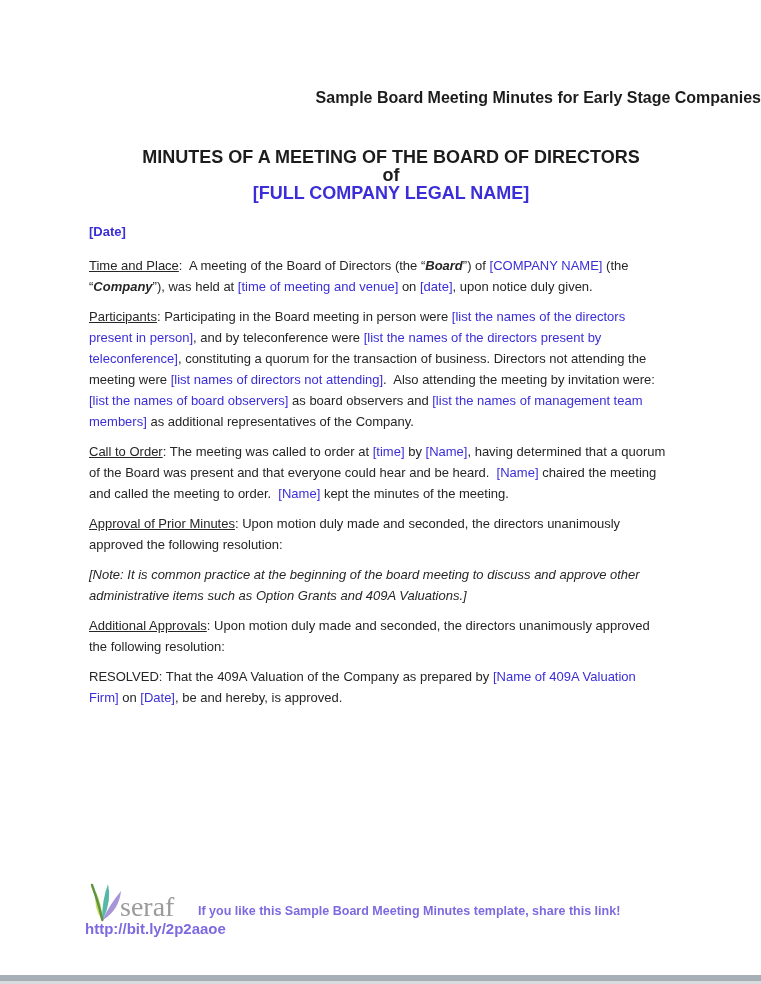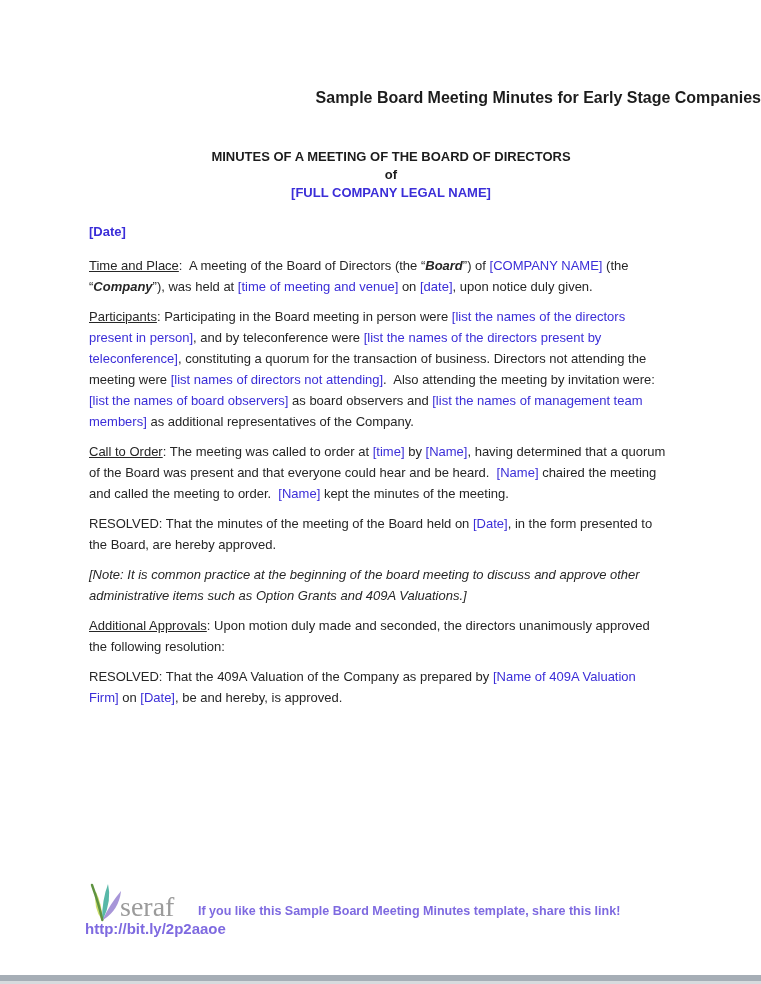--- a/index.html
+++ b/index.html
@@ -24,21 +24,21 @@
     margin: 0;
     padding-top: 88px;
     font-size: 16px;
     font-weight: bold;
     line-height: 20px;
     text-align: right;
     color: #1c1c1c;
   }
   .doc-header {
     margin-top: 40px;
-    font-size: 13px;
+    font-size: 18px;
     font-weight: bold;
     line-height: 18px;
     text-align: center;
     color: #1c1c1c;
     padding-left: 21px;
   }
   .doc-header .company-line { color: var(--placeholder-blue); }
   .doc-body {
     width: 580px;
     margin: 19px 0 0 89px;
@@ -113,21 +113,21 @@
     <div>MINUTES OF A MEETING OF THE BOARD OF DIRECTORS</div>
     <div>of</div>
     <div class="company-line">[FULL COMPANY LEGAL NAME]</div>
   </div>
 
   <div class="doc-body" id="doc-body">
       <p class="para date-para"><span class="seg-pb">[Date]</span></p>
       <p class="para"><span class="seg-hd">Time and Place</span><span>:  A meeting of the Board of Directors (the “</span><span class="seg-bi">Board</span><span>”) of </span><span class="seg-ph">[COMPANY NAME]</span><span> (the “</span><span class="seg-bi">Company</span><span>”), was held at </span><span class="seg-ph">[time of meeting and venue]</span><span> on </span><span class="seg-ph">[date]</span><span>, upon notice duly given.</span></p>
       <p class="para"><span class="seg-hd">Participants</span><span>: Participating in the Board meeting in person were </span><span class="seg-ph">[list the names of the directors present in person]</span><span>, and by teleconference were </span><span class="seg-ph">[list the names of the directors present by teleconference]</span><span>, constituting a quorum for the transaction of business. Directors not attending the meeting were </span><span class="seg-ph">[list names of directors not attending]</span><span>.  Also attending the meeting by invitation were: </span><span class="seg-ph">[list the names of board observers]</span><span> as board observers and </span><span class="seg-ph">[list the names of management team members]</span><span> as additional representatives of the Company.</span></p>
       <p class="para"><span class="seg-hd">Call to Order</span><span>: The meeting was called to order at </span><span class="seg-ph">[time]</span><span> by </span><span class="seg-ph">[Name]</span><span>, having determined that a quorum of the Board was present and that everyone could hear and be heard.  </span><span class="seg-ph">[Name]</span><span> chaired the meeting and called the meeting to order.  </span><span class="seg-ph">[Name]</span><span> kept the minutes of the meeting.</span></p>
-      <p class="para"><span>RESOLVED: That the minutes of the meeting of the Board held on </span><span class="seg-ph">[Date]</span><span>, in the form presented to the Board, are hereby approved.</span></p>
+      <p class="para"><span class="seg-hd">Approval of Prior Minutes</span><span>: Upon motion duly made and seconded, the directors unanimously approved the following resolution:</span></p>
       <p class="para"><span class="seg-i">[Note: It is common practice at the beginning of the board meeting to discuss and approve other administrative items such as Option Grants and 409A Valuations.]</span></p>
       <p class="para"><span class="seg-hd">Additional Approvals</span><span>: Upon motion duly made and seconded, the directors unanimously approved the following resolution:</span></p>
       <p class="para"><span>RESOLVED: That the 409A Valuation of the Company as prepared by </span><span class="seg-ph">[Name of 409A Valuation Firm]</span><span> on </span><span class="seg-ph">[Date]</span><span>, be and hereby, is approved.</span></p>
     </div>
 
   <div class="page-footer">
     <svg class="logo-mark" viewBox="0 0 34 40" xmlns="http://www.w3.org/2000/svg">
       <path d="M12,38 Q3,26 6,10 Q12,22 12.5,38 Z" fill="#cede6e"></path>
       <path d="M12,38 Q12,18 18,2 Q22,18 13,38 Z" fill="#58b8a8"></path>
       <path d="M12.5,38 Q20,22 31,9 Q29,28 13,38 Z" fill="#a795d8"></path>

